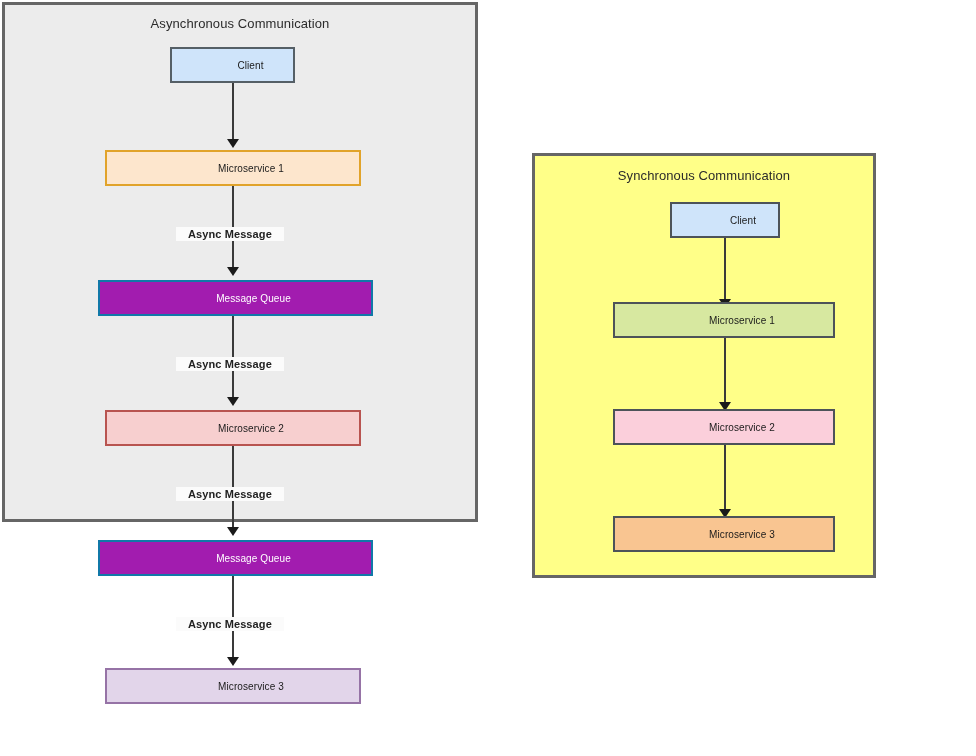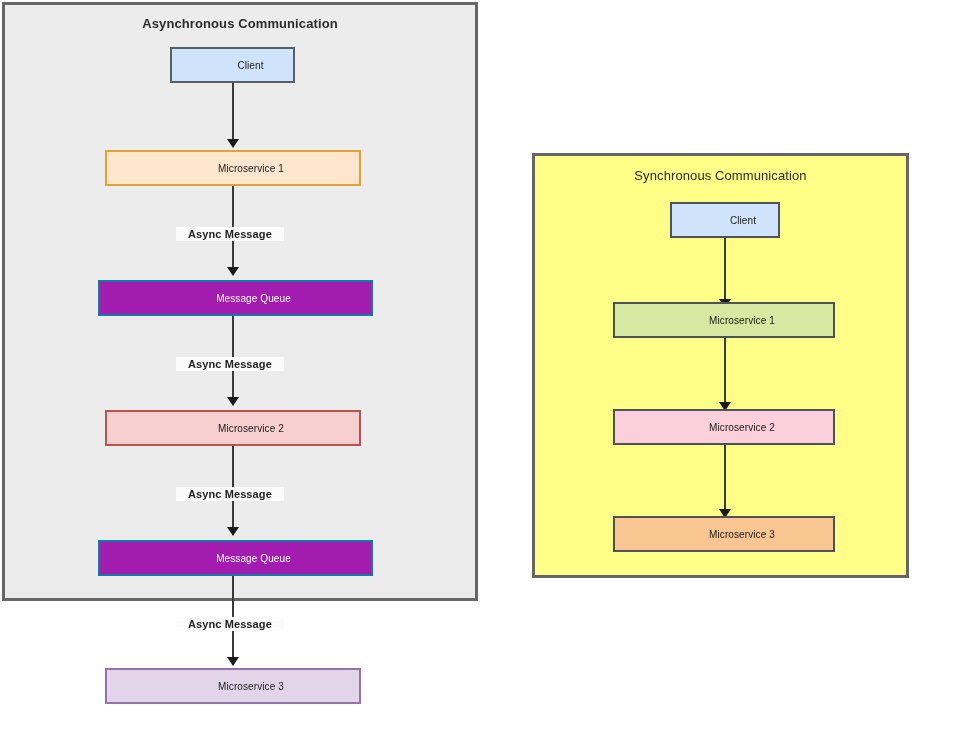--- a/index.html
+++ b/index.html
@@ -25,28 +25,27 @@
   
   .panel {
     position: absolute;
     box-sizing: border-box;
     border: 3px solid #666666;
   }
   .panel-async {
     left: 2px;
     top: 2px;
     width: 476px;
-    height: 599px;
+    height: 520px;
     background: #ececec;
-    font-weight: bold;
   }
   .panel-sync {
     left: 532px;
     top: 153px;
-    width: 377px;
+    width: 344px;
     height: 425px;
     background: #ffff88;
   }
   .panel-title {
     position: absolute;
     left: 0;
     width: 100%;
     text-align: center;
     font-size: 13px;
     color: #2b2b2b;

